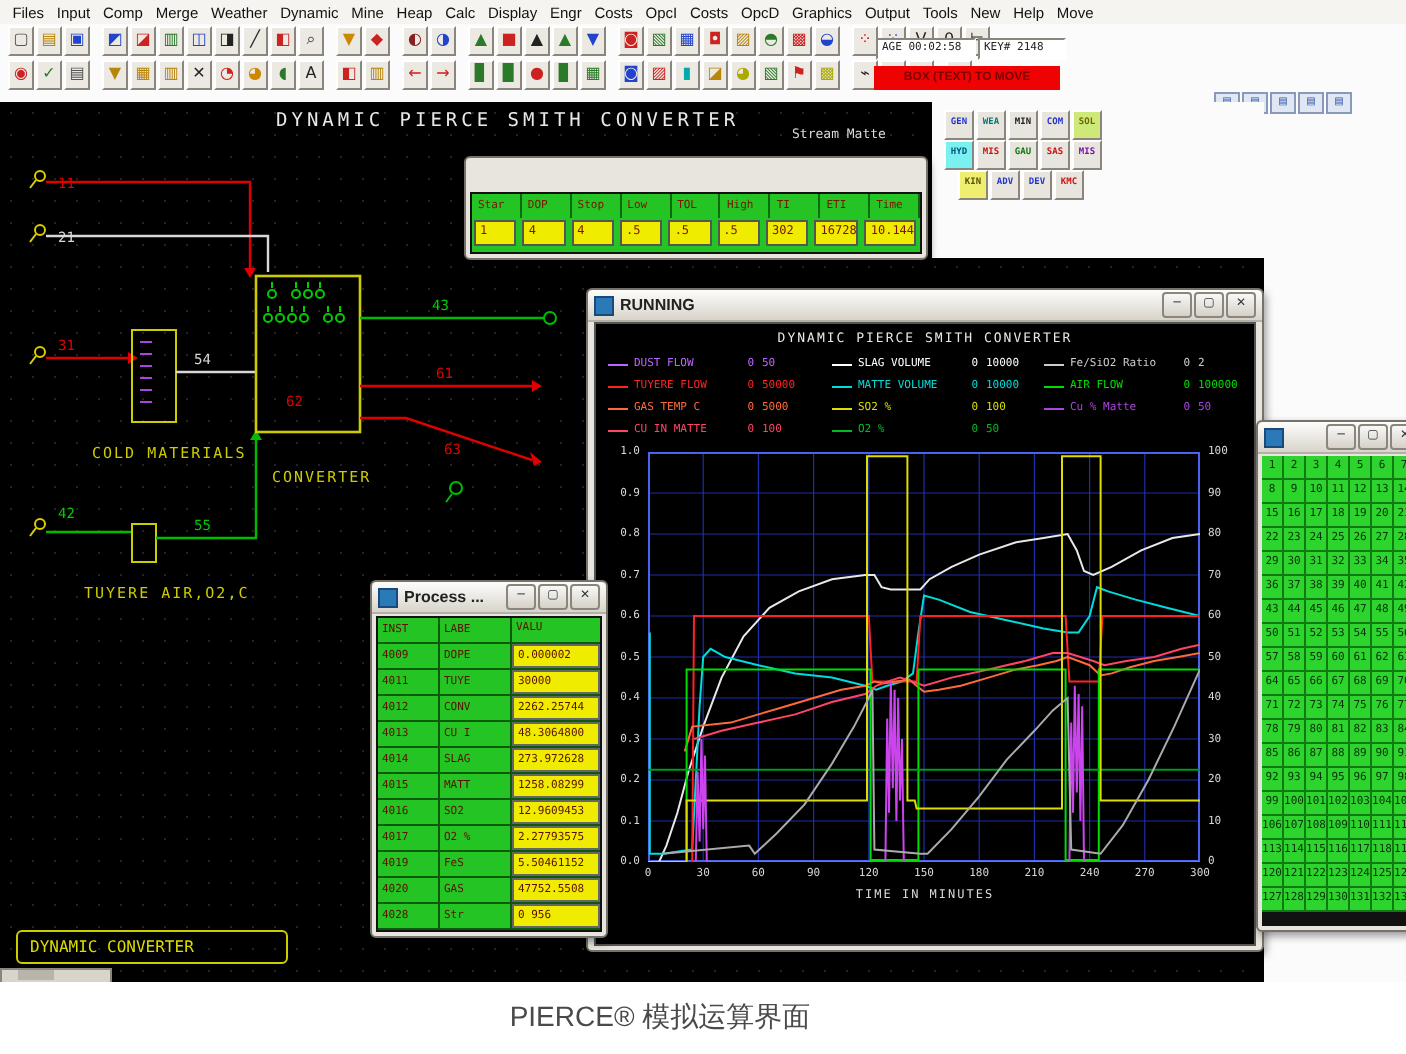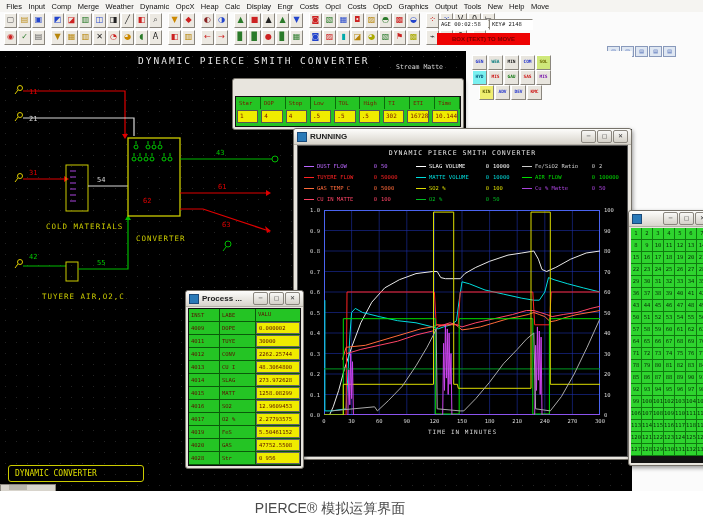--- a/index.html
+++ b/index.html
@@ -101,21 +101,21 @@
 </head>
 <body>
 
 <div id="menubar">
     <span class="mitem">Files</span>
     <span class="mitem">Input</span>
     <span class="mitem">Comp</span>
     <span class="mitem">Merge</span>
     <span class="mitem">Weather</span>
     <span class="mitem">Dynamic</span>
-    <span class="mitem">OpcX</span>
+    <span class="mitem">Mine</span>
     <span class="mitem">Heap</span>
     <span class="mitem">Calc</span>
     <span class="mitem">Display</span>
     <span class="mitem">Engr</span>
     <span class="mitem">Costs</span>
     <span class="mitem">OpcI</span>
     <span class="mitem">Costs</span>
     <span class="mitem">OpcD</span>
     <span class="mitem">Graphics</span>
     <span class="mitem">Output</span>
@@ -376,21 +376,21 @@
         <div class="rp-vwrap">
           <div class="rp-v">16728</div>
         </div>
         <div class="rp-vwrap">
           <div class="rp-v">10.144</div>
         </div>
       </div>
   </div>
 </div>
 
-<div class="win" style="left:293px;top:128px;width:337px;height:330px">
+<div class="win" style="left:293px;top:144px;width:337px;height:330px">
   <div class="tbar">
     <span class="wicon"></span>
     <span>RUNNING</span>
     <span class="wbtns">
         <span class="wbtn">─</span>
         <span class="wbtn">▢</span>
         <span class="wbtn">✕</span>
       </span>
   </div>
   <div id="running-body">

